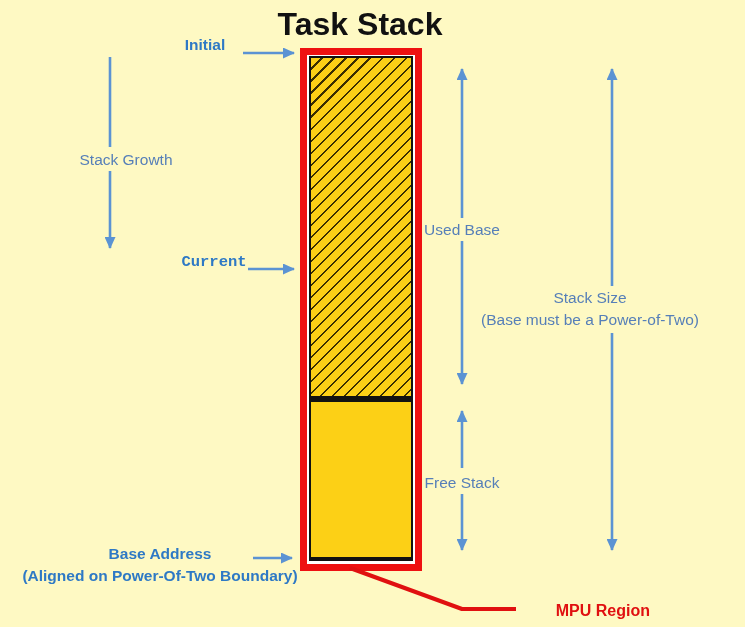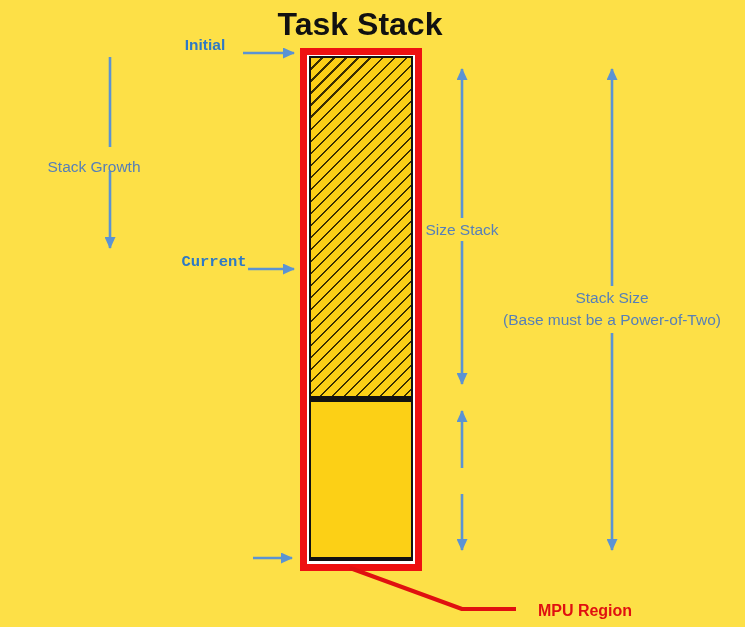--- a/index.html
+++ b/index.html
@@ -1,20 +1,20 @@
 <!DOCTYPE html>
 <html><head>
 <meta charset="utf-8">
 <style>
   html, body { margin: 0; padding: 0; background: #ffffff; }
   .canvas {
     position: relative;
     width: 745px;
     height: 627px;
-    background: #fde047;
+    background: #fef9c3;
     font-family: "Liberation Sans", sans-serif;
     overflow: hidden;
   }
   .title {
     position: absolute;
     left: 240px; top: 6px; width: 240px;
     text-align: center;
     font-size: 32px;
     font-weight: bold;
     color: #111111;
@@ -66,29 +66,29 @@
   .lbl {
     position: absolute;
     text-align: center;
     font-size: 15.5px;
     line-height: 21px;
     white-space: nowrap;
   }
   .lbl-bold { font-weight: bold; color: #2e79c5; }
   .lbl-reg  { color: #567fb8; }
   .lbl-initial-tos  { left: 143px; top: 34px;  width: 124px; }
-  .lbl-stack-growth { left: 32px;  top: 149px; width: 124px; margin-top: 7px; }
+  .lbl-stack-growth { left: 64px;  top: 149px; width: 124px; }
   .lbl-current-sp   { left: 164px; top: 252px; width: 100px; font-family: Liberation Mono, monospace; }
   .lbl-used-stack   { left: 402px; top: 219px; width: 120px; }
   .lbl-free-stack   { left: 402px; top: 472px; width: 120px; }
-  .lbl-stack-size   { left: 487px; top: 287px; width: 250px; line-height: 22px; }
+  .lbl-stack-size   { left: 465px; top: 287px; width: 250px; line-height: 22px; }
   .lbl-base-address { left: 8px;   top: 543px; width: 304px; line-height: 22px; }
   .lbl-mpu-region   {
     left: 520px; top: 600px; width: 130px;
-    text-align: center;
+    text-align: right;
     font-size: 16px; font-weight: bold; color: #e01010;
   }
 </style>
 </head>
 <body>
 
 <div class="canvas">
 
   <div class="title">Task Stack</div>
 
@@ -127,24 +127,29 @@
   <div class="lbl lbl-bold lbl-initial-tos">
     <div>Initial</div>
   </div>
 
   <div class="lbl lbl-reg lbl-stack-growth">Stack Growth</div>
 
   <div class="lbl lbl-bold lbl-current-sp">
     <div>Current</div>
   </div>
 
-  <div class="lbl lbl-reg lbl-used-stack">Size Stack</div>
+  <div class="lbl lbl-reg lbl-used-stack">Used Base</div>
 
+  <div class="lbl lbl-reg lbl-free-stack">Free Stack</div>
 
   <div class="lbl lbl-reg lbl-stack-size">
     <div>Stack Size</div>
     <div>(Base must be a Power-of-Two)</div>
   </div>
 
+  <div class="lbl lbl-bold lbl-base-address">
+    <div>Base Address</div>
+    <div>(Aligned on Power-Of-Two Boundary)</div>
+  </div>
 
   <div class="lbl lbl-mpu-region">MPU Region</div>
 
 </div>
 
 </body></html>

